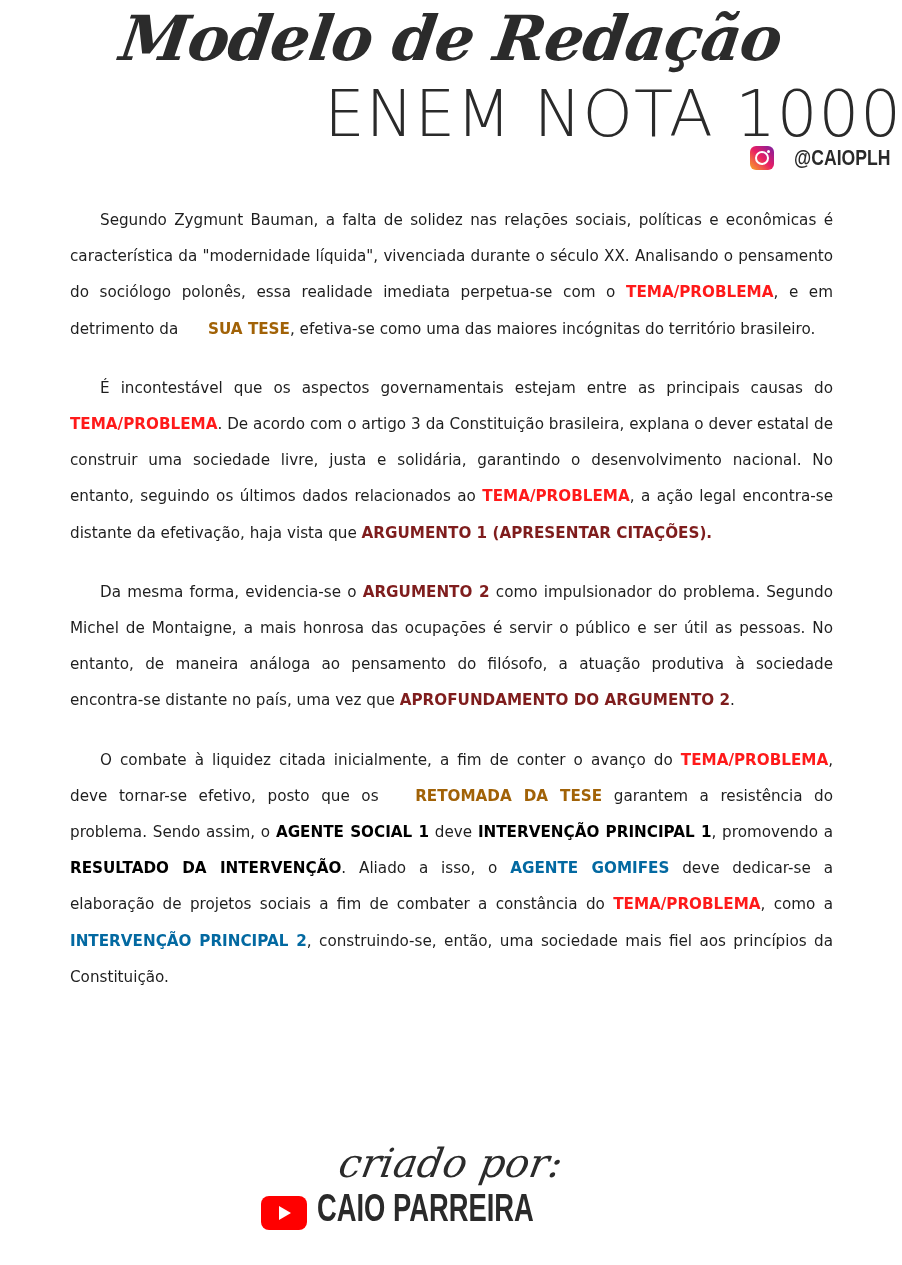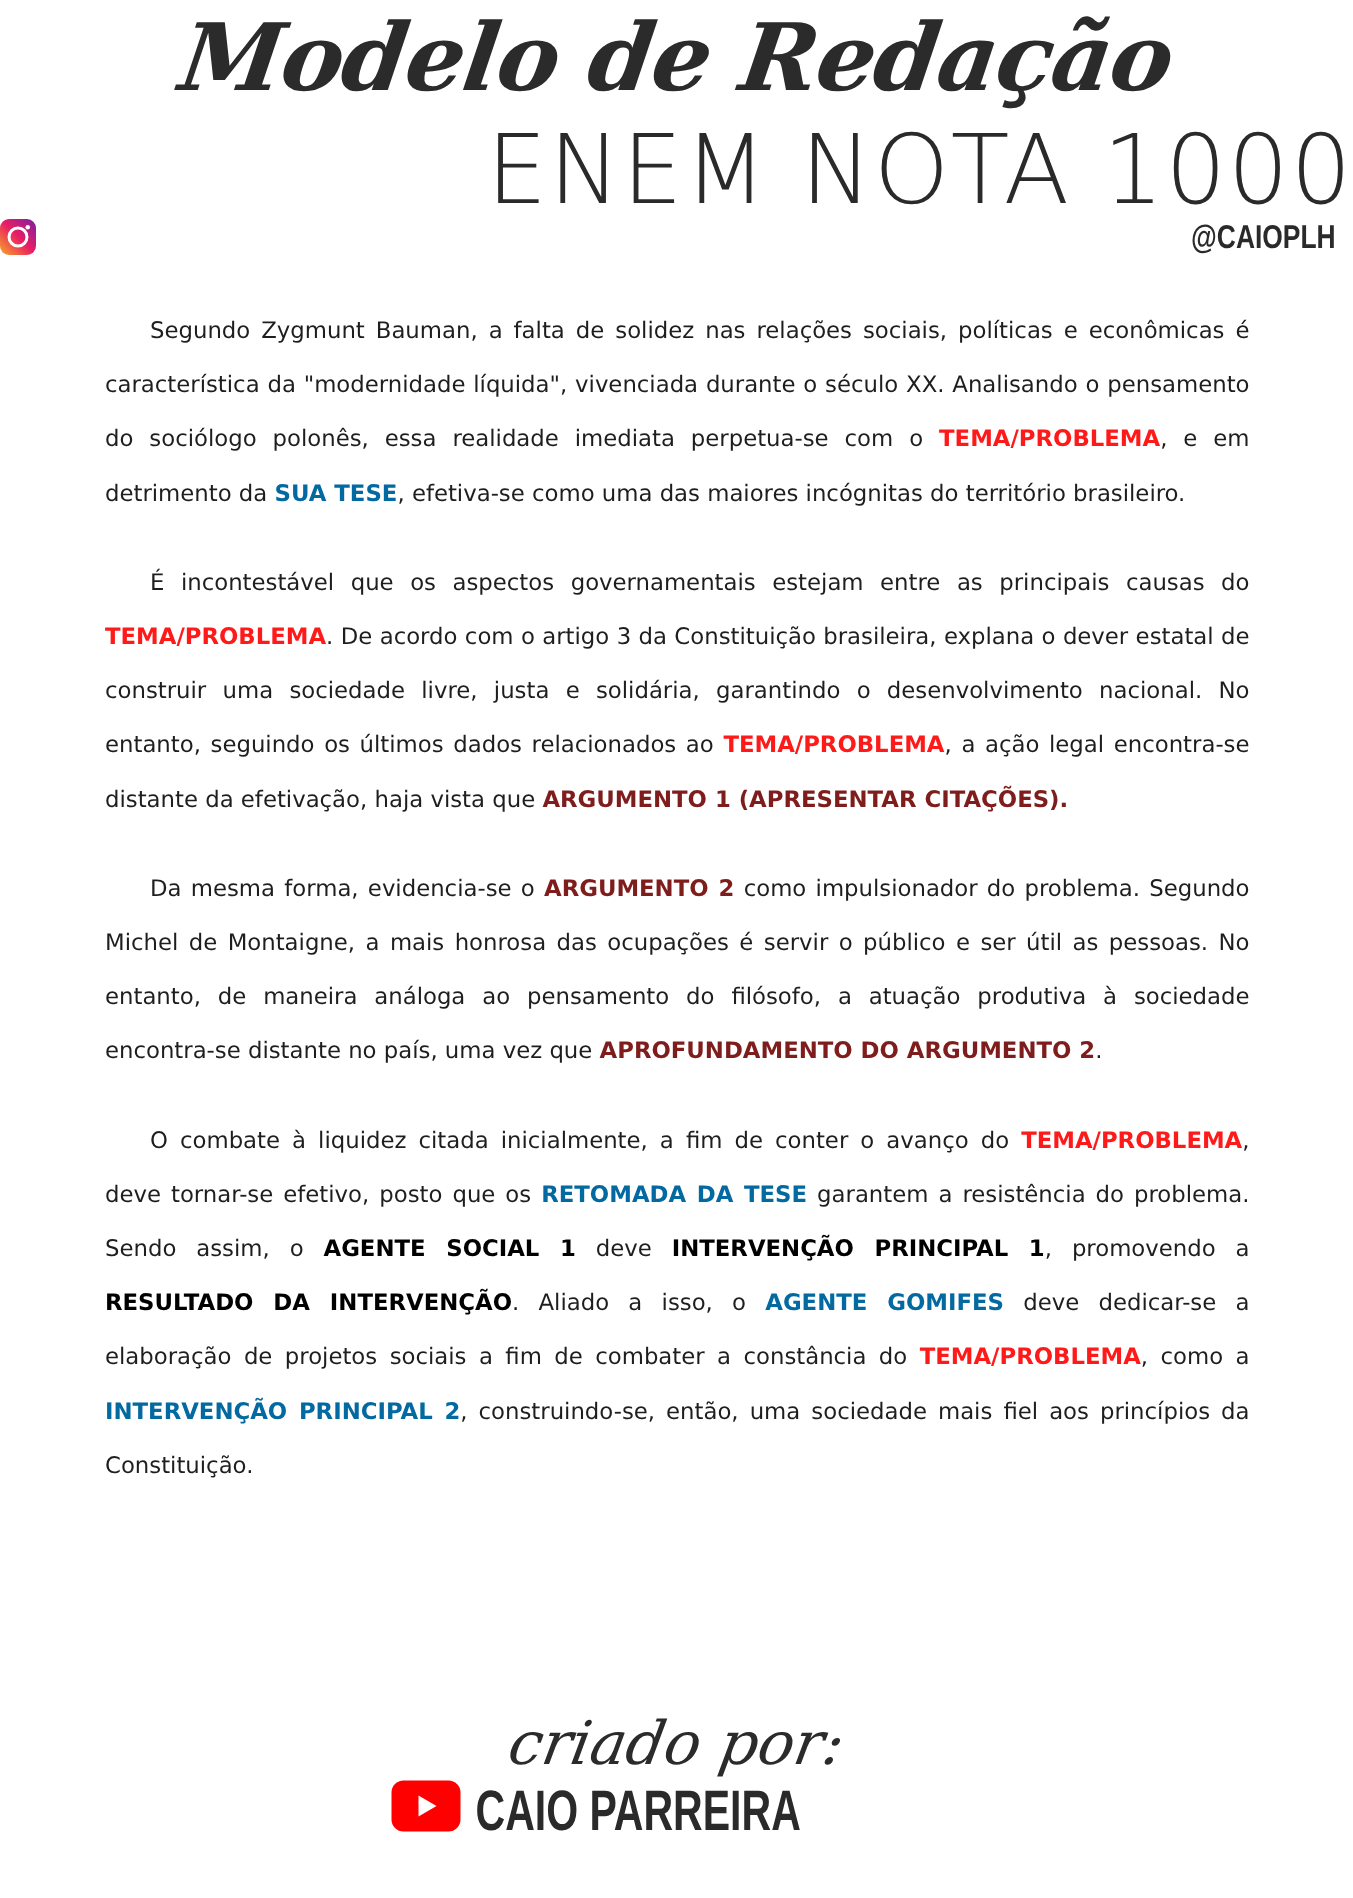--- a/index.html
+++ b/index.html
@@ -1,35 +1,35 @@
 <!DOCTYPE html>
 <html><head>
 <meta charset="utf-8">
 <style>
   html, body { margin:0; padding:0; background:#ffffff; }
   body { width:902px; height:1265px; position:relative; overflow:hidden; color:#1e1e1e; font-family:"DejaVu Sans", sans-serif; }
   .header { position:absolute; left:0; top:0; width:902px; text-align:center; }
   .script-title { position:absolute; left:0; width:902px; top:2px; text-align:center; font-family:"DejaVu Serif", serif; font-style:italic; font-weight:bold; font-size:62px; color:#2b2b2b; letter-spacing:-1px; transform:skewX(-8deg); }
   .big-title { position:absolute; left:0; width:902px; top:82px; text-align:right; font-family:"DejaVu Sans", sans-serif; font-weight:200; font-size:64px; letter-spacing:1px; color:#2a2a2a; line-height:64px; -webkit-text-stroke:0px; font-stretch:condensed; }
-  .handle { position:absolute; left:0; width:902px; top:145px; display:flex; justify-content:space-between; align-items:center; gap:8px; }
+  .handle { position:absolute; left:0; width:902px; top:145px; display:flex; justify-content:flex-end; align-items:center; gap:8px; }
   .ig-icon { width:24px; height:24px; border-radius:6px; background:linear-gradient(45deg,#f9a825 0%,#e91e63 50%,#7b1fa2 100%); position:relative; }
   .ig-icon::before { content:""; position:absolute; left:5px; top:5px; width:10px; height:10px; border:2px solid #fff; border-radius:50%; }
   .ig-icon::after { content:""; position:absolute; right:4px; top:4px; width:3px; height:3px; background:#fff; border-radius:50%; }
   .handle-text { font-family:"Liberation Sans", sans-serif; font-weight:bold; font-size:22px; color:#2a2a2a; transform:scaleX(0.8); letter-spacing:0px; }
   .essay { position:absolute; left:70px; top:202px; width:763px; font-family:"DejaVu Sans", sans-serif; font-size:15.2px; line-height:36.2px; color:#1e1e1e; }
   .essay p { margin:0 0 23px 0; text-align:justify; text-indent:30px; }
   .kw { font-weight:bold; }
   .red { color:#ff1a1a; }
-  .purple { color:#0369a1; }
+  .purple { color:#a16207;margin-left:25px; }
   .blue { color:#7f1d1d; }
   .brown { color:#000000; }
   .green { color:#0369a1; }
   .upright { font-style:normal; }
   .footer-script { position:absolute; left:0; width:902px; top:1140px; text-align:center; font-family:"DejaVu Serif", serif; font-style:italic; font-size:40px; color:#2b2b2b; transform:skewX(-10deg); }
-  .footer-yt { position:absolute; left:0; width:778px; top:1187px; display:flex; justify-content:center; align-items:flex-start; gap:10px; }
+  .footer-yt { position:absolute; left:0; width:778px; top:1187px; display:flex; justify-content:center; align-items:flex-end; gap:10px; }
   .yt-icon { width:46px; height:34px; background:#ff0000; border-radius:8px; position:relative; }
   .yt-icon::after { content:""; position:absolute; left:18px; top:10px; border-left:12px solid #fff; border-top:7px solid transparent; border-bottom:7px solid transparent; }
   .yt-text { font-family:"Liberation Sans", sans-serif; font-weight:bold; font-size:38px; color:#2a2a2a; transform:scaleX(0.72); transform-origin:left center; width:200px; white-space:nowrap; }
 </style>
 </head>
 <body>
 
 <div class="header">
   <div class="script-title">Modelo de Redação</div>
   <div class="big-title">ENEM NOTA 1000</div>

